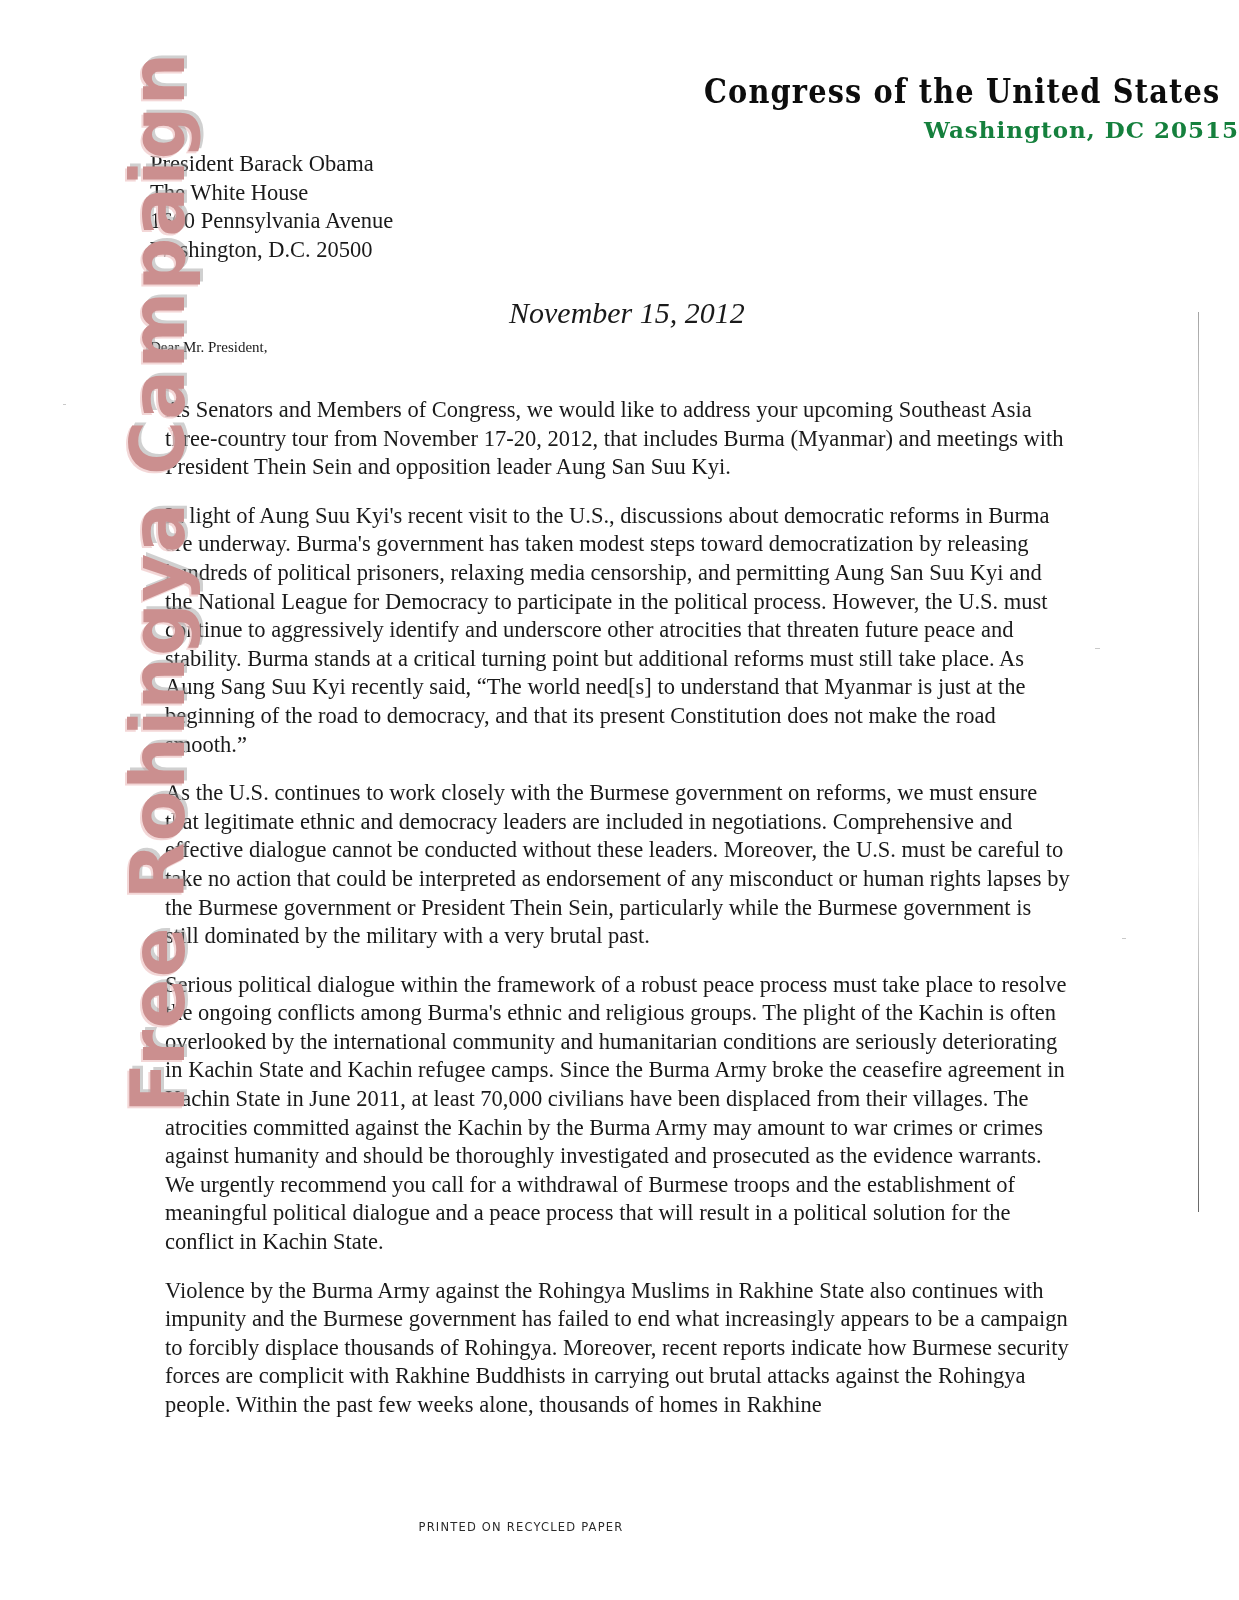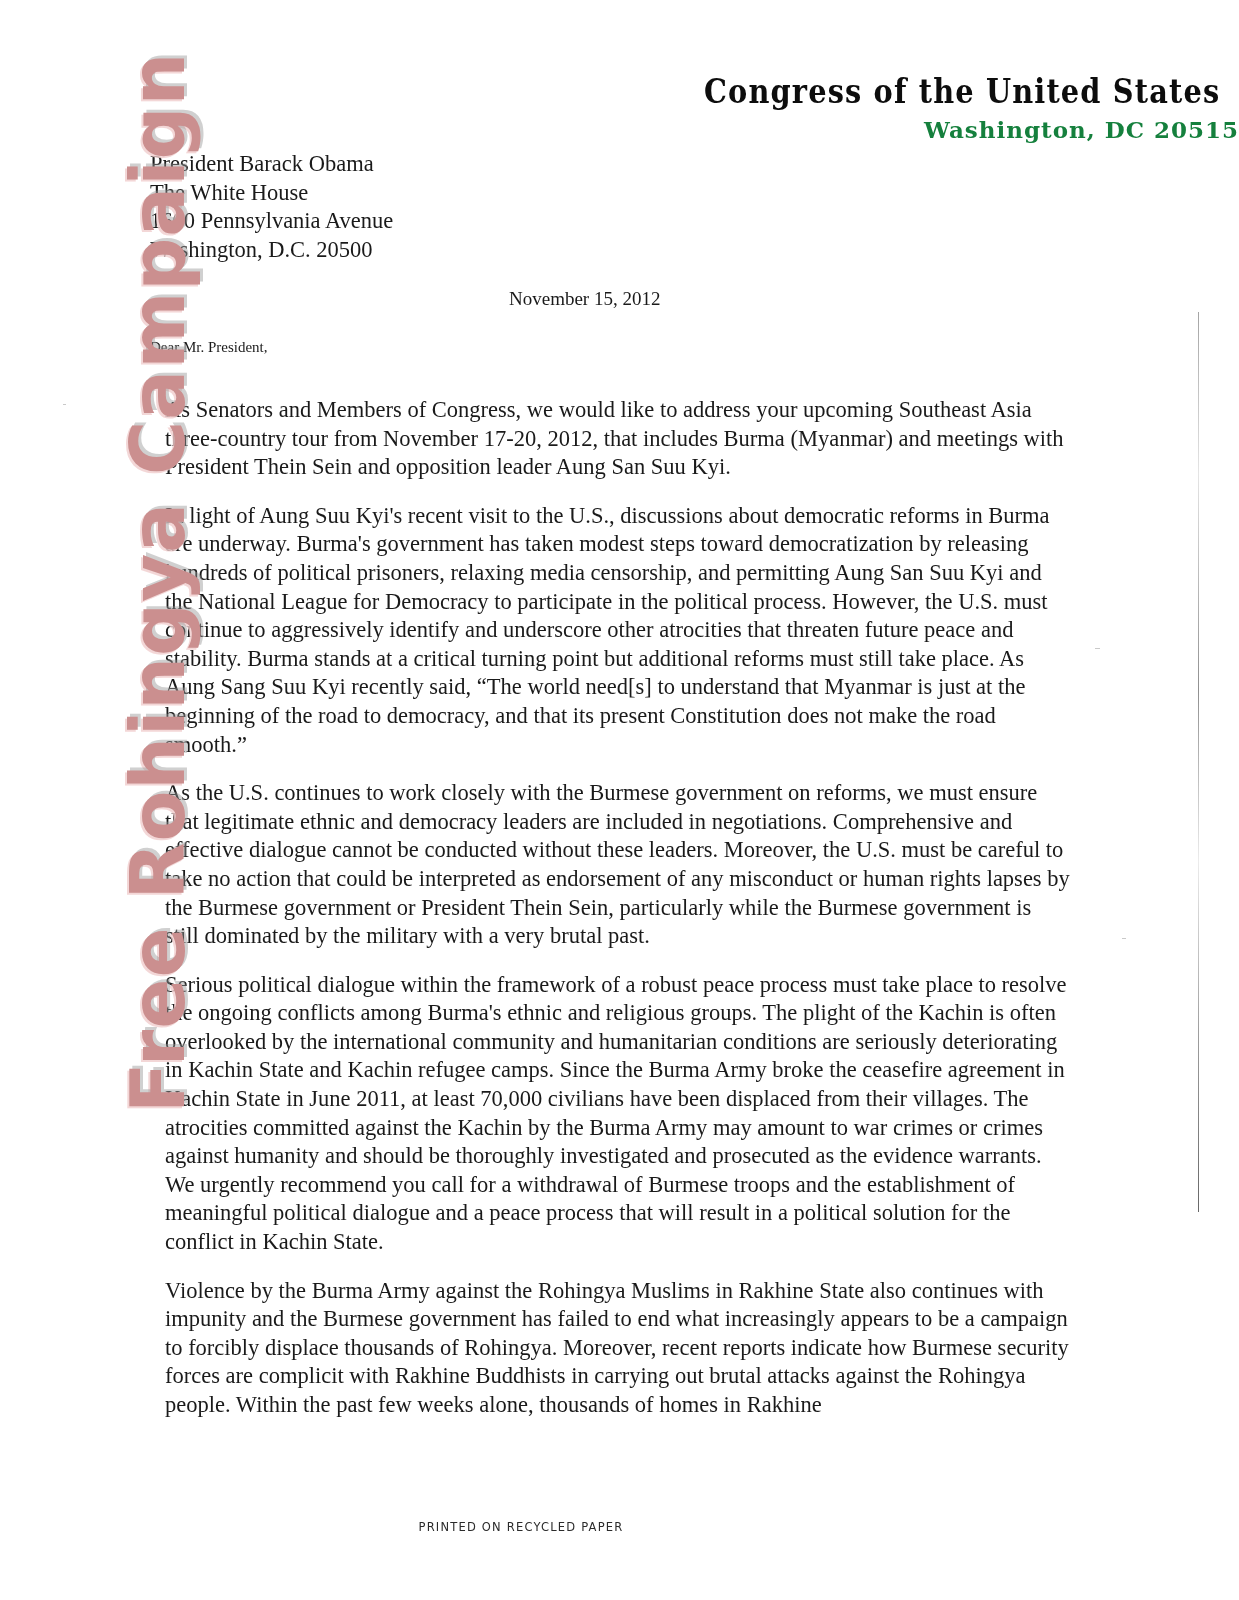--- a/index.html
+++ b/index.html
@@ -52,23 +52,24 @@
     top: 150px;
     left: 150px;
     font-size: 22.5px;
     line-height: 28.5px;
   }
   .address-line { white-space: pre; }
 
   
   .date-line {
     position: absolute;
-    top: 288px;
+    top: 296px;
     left: 509px;
-    font-size: 19px;
+    font-size: 30px;
+    font-style: italic;
   }
 
   
   .salutation {
     position: absolute;
     top: 339px;
     left: 150px;
     font-size: 15px;
   }
 

